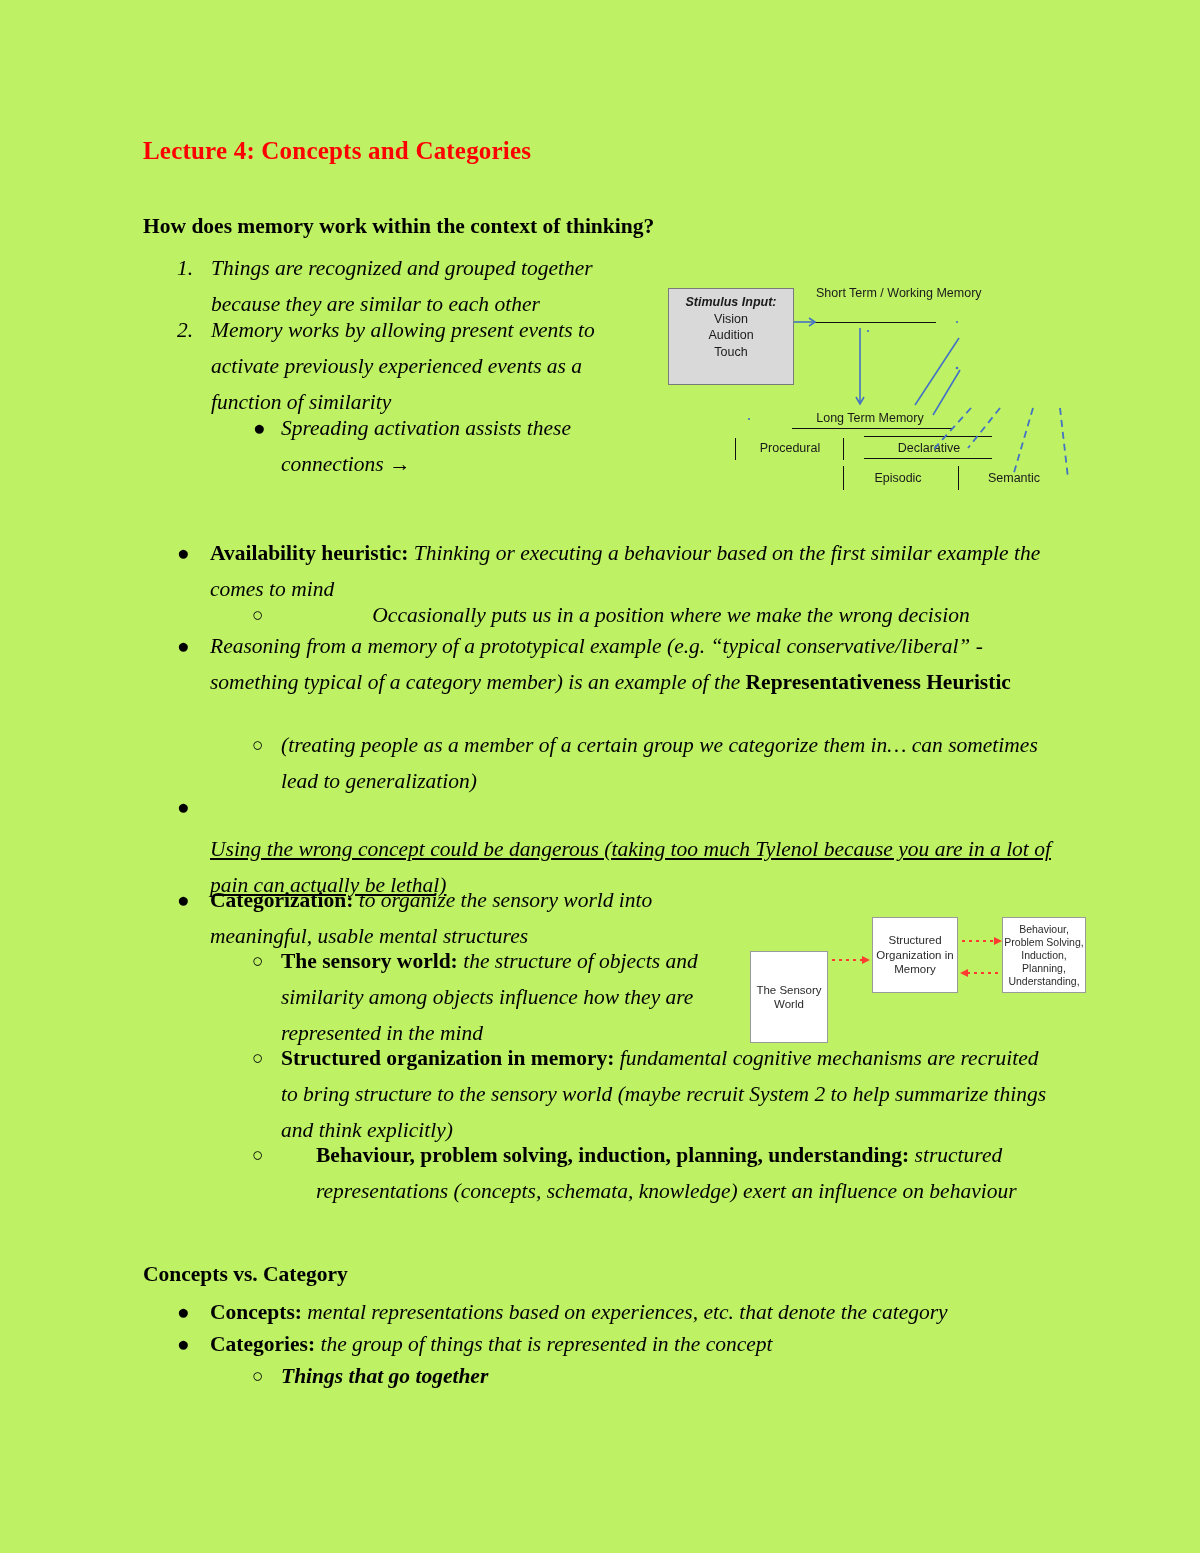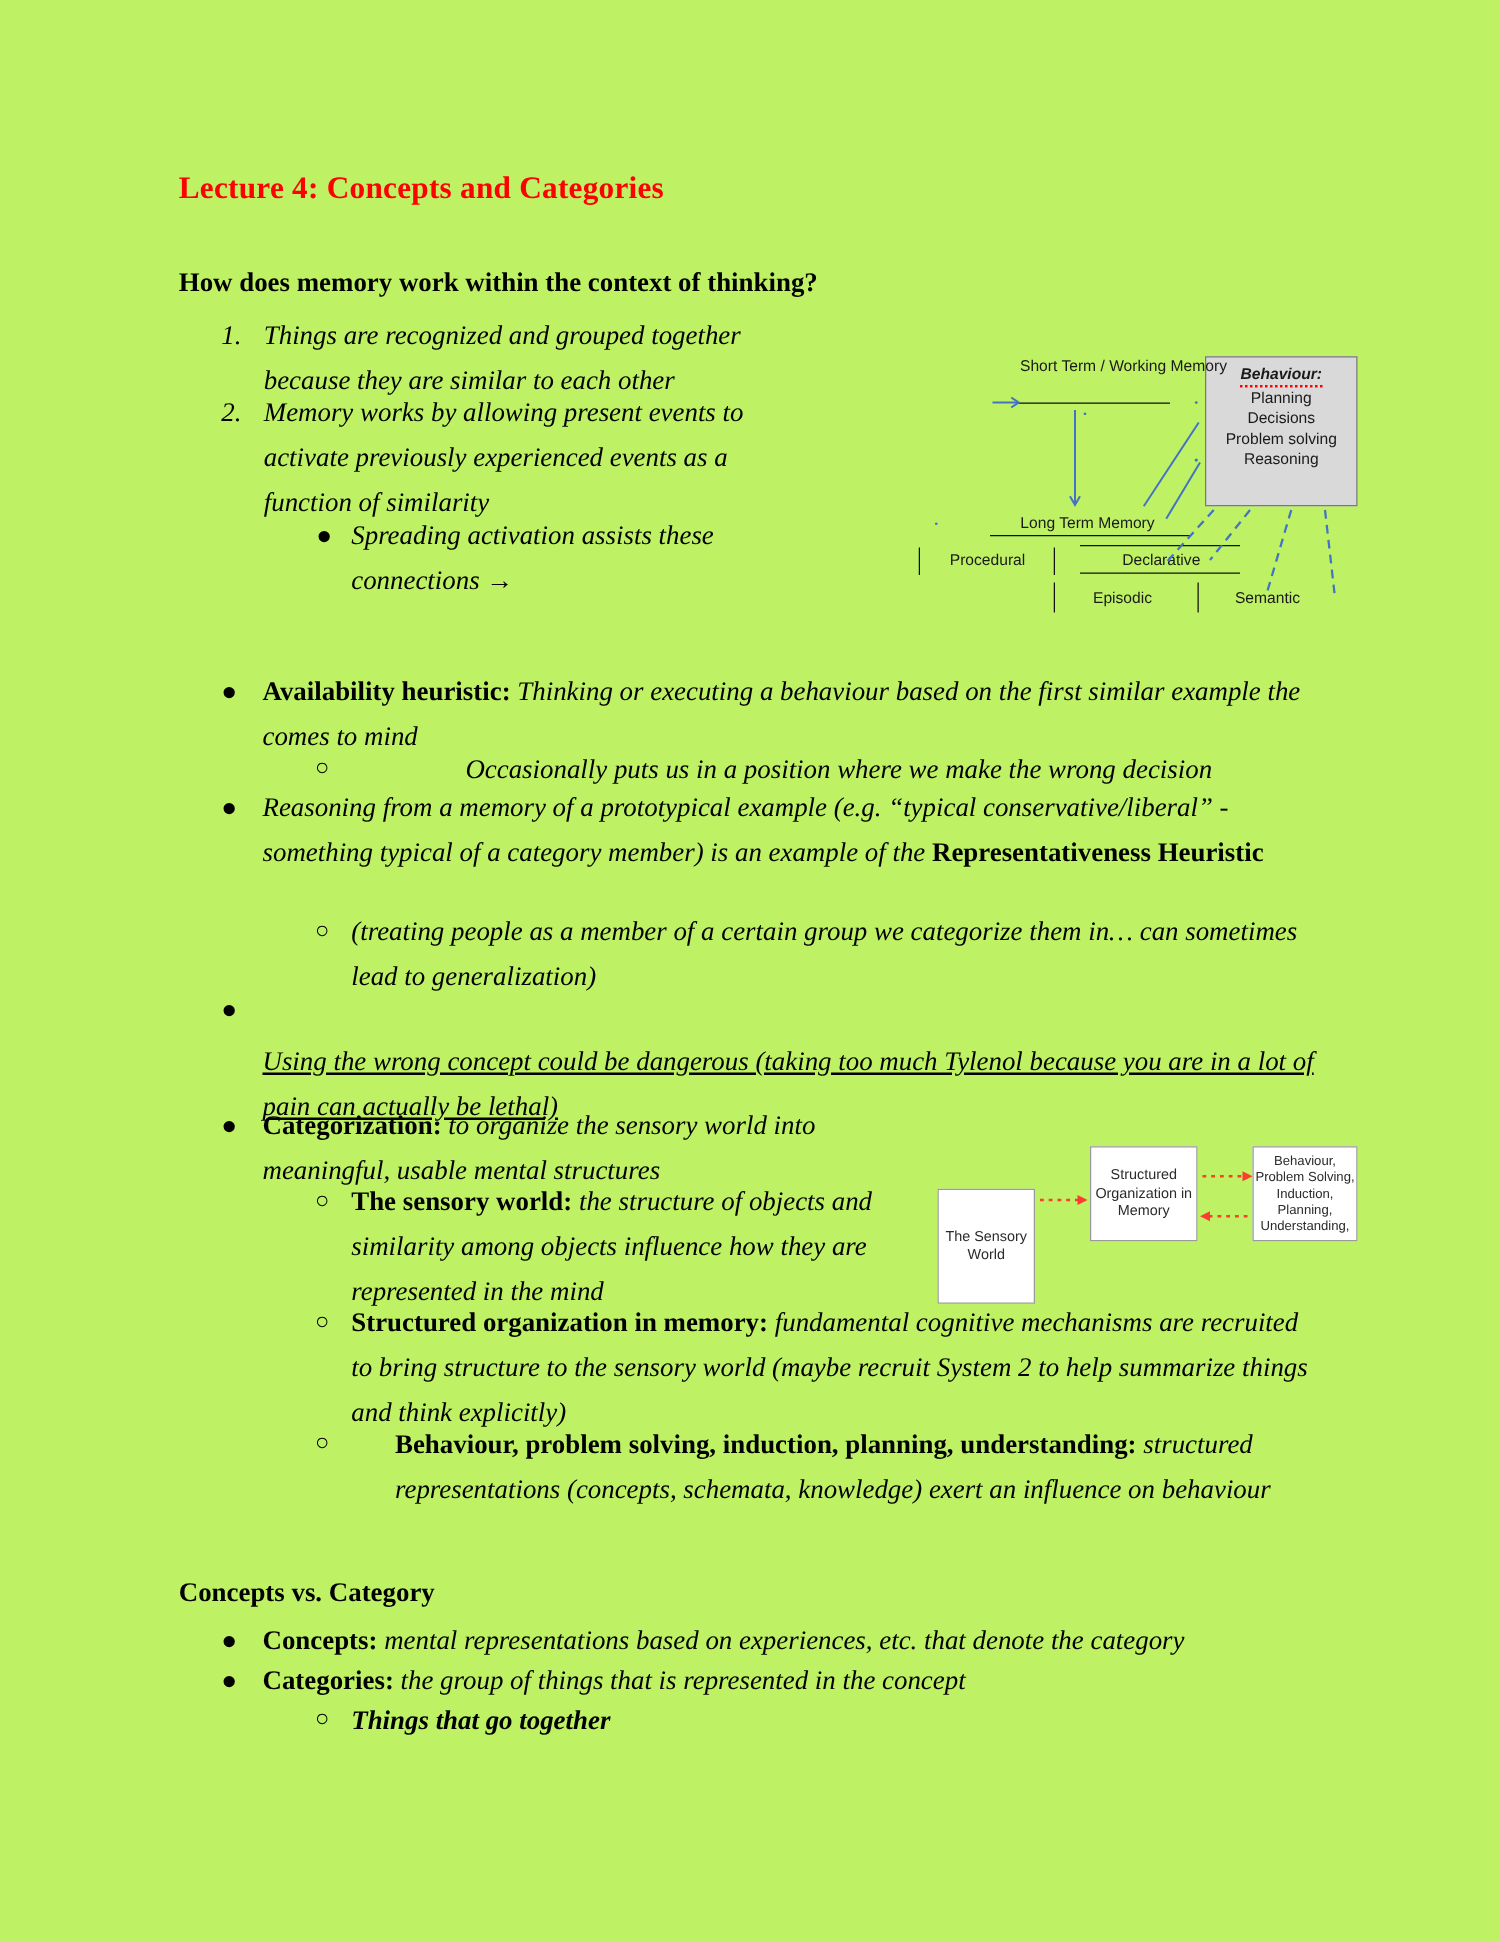--- a/index.html
+++ b/index.html
@@ -166,28 +166,27 @@
   <div class="tb" style="left:211px; top:250px; width:445px;">Things are recognized and grouped together because they are similar to each other</div>
 
   <div class="marker num" style="left:177px; top:312px;">2.</div>
   <div class="tb" style="left:211px; top:312px; width:445px;">Memory works by allowing present events to activate previously experienced events as a function of similarity</div>
 
   <div class="marker disc" style="left:253px; top:410px;">●</div>
   <div class="tb" style="left:281px; top:410px; width:380px;">Spreading activation assists these connections →</div>
 
   <div id="diagram1">
 
-
-    <div class="gbox" id="d1-behaviour">
-      <span class="hdr-ital"><span class="spell">Behaviour:</span></span>
-      <span>Planning</span><br>
-      <span>Decisions</span><br>
-      <span>Problem solving</span><br>
-      <span>Reasoning</span>
+    <div class="gbox" id="d1-stimulus">
+      <span class="hdr-ital">Stimulus Input:</span>
+      <span>Vision</span><br>
+      <span>Audition</span><br>
+      <span>Touch</span>
     </div>
+
 
     <div class="lbl" id="d1-stm">Short Term / Working Memory</div>
     <div class="ul" style="left:146px; top:42px; width:122px;"></div>
 
     <div class="lbl" id="d1-ltm">Long Term Memory</div>
     <div class="ul" style="left:124px; top:148px; width:160px;"></div>
 
     <div class="lbl" id="d1-proc">Procedural</div>
     <div class="vtick" style="left:67px; top:158px; height:22px;"></div>
     <div class="vtick" style="left:175px; top:158px; height:22px;"></div>

